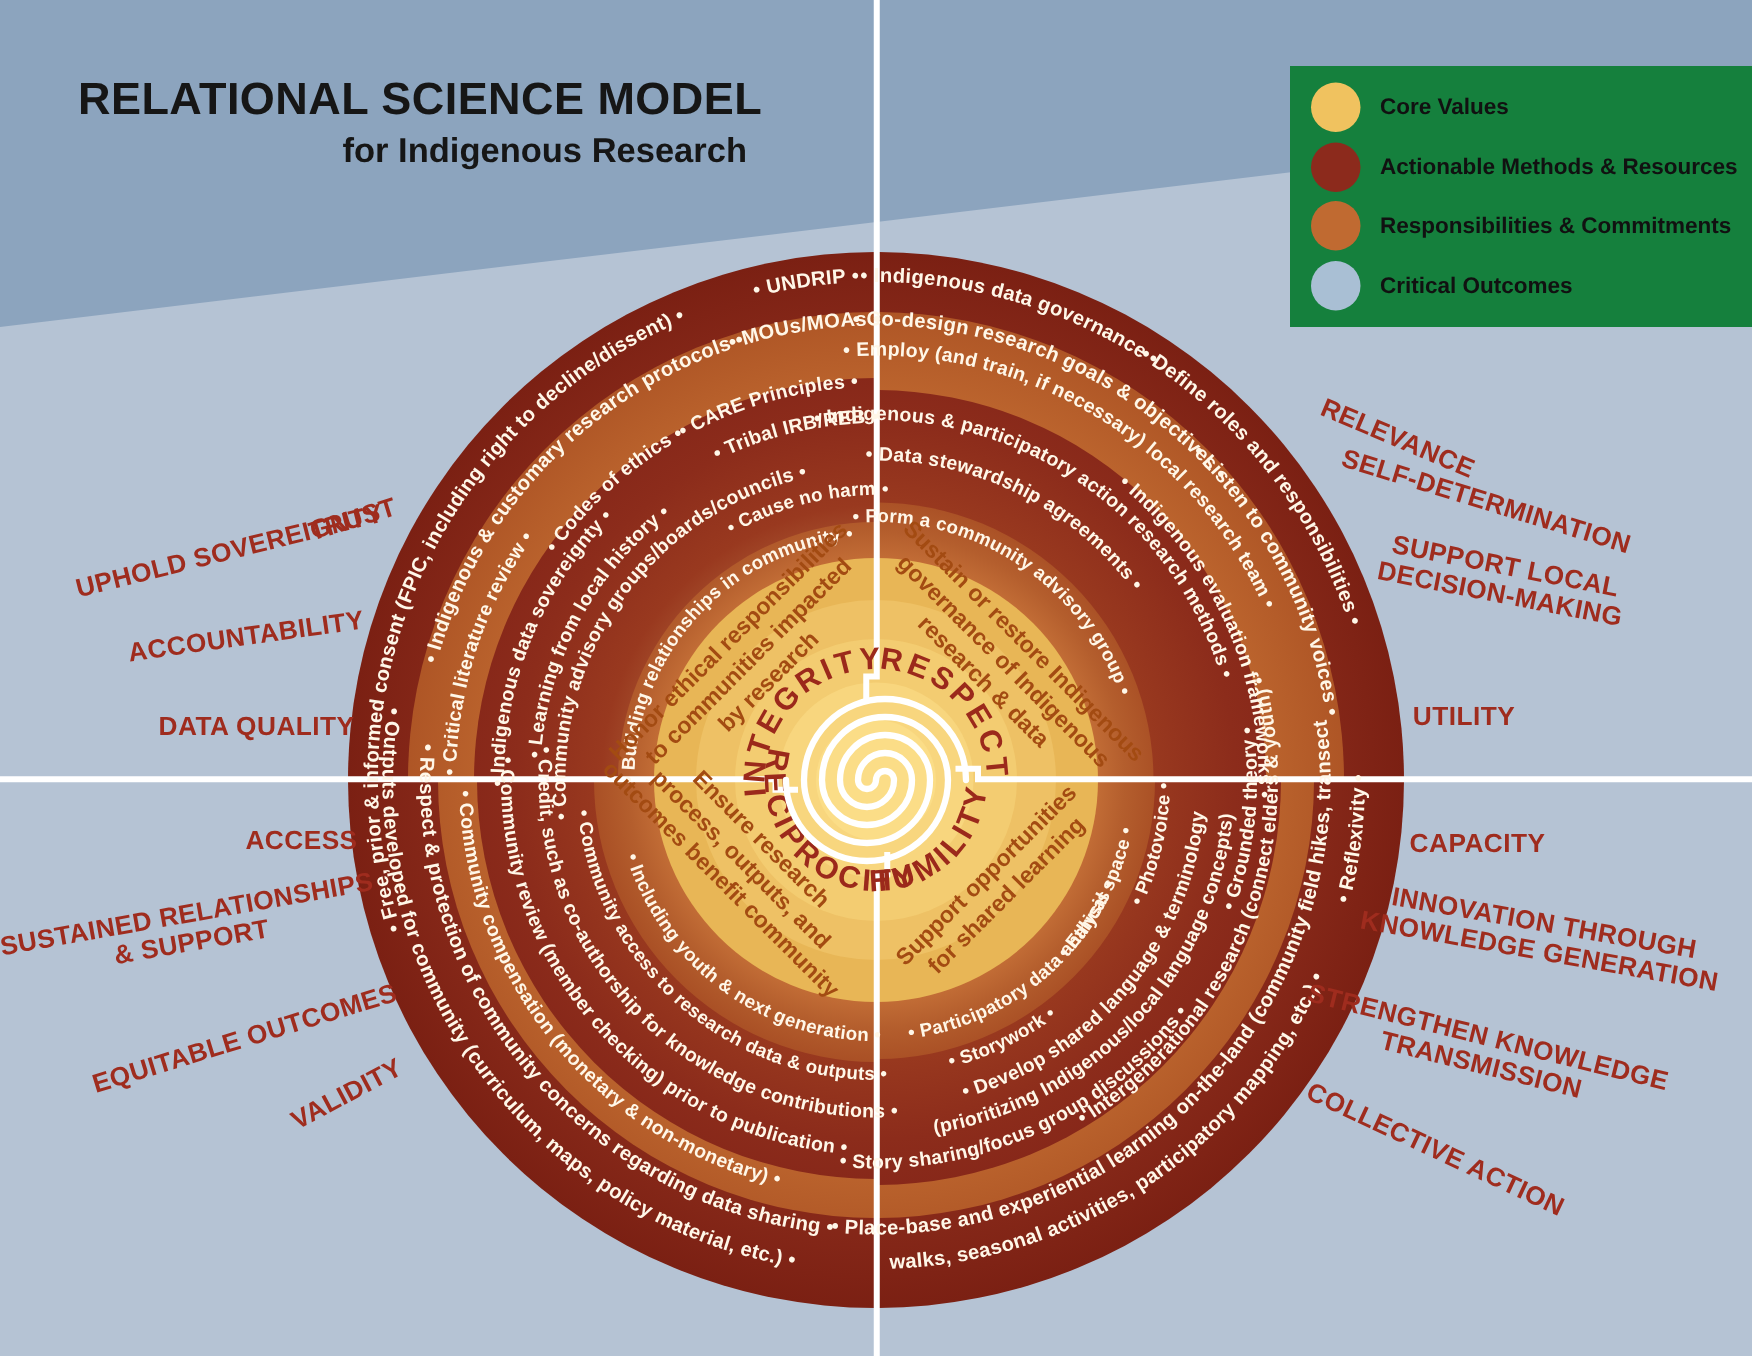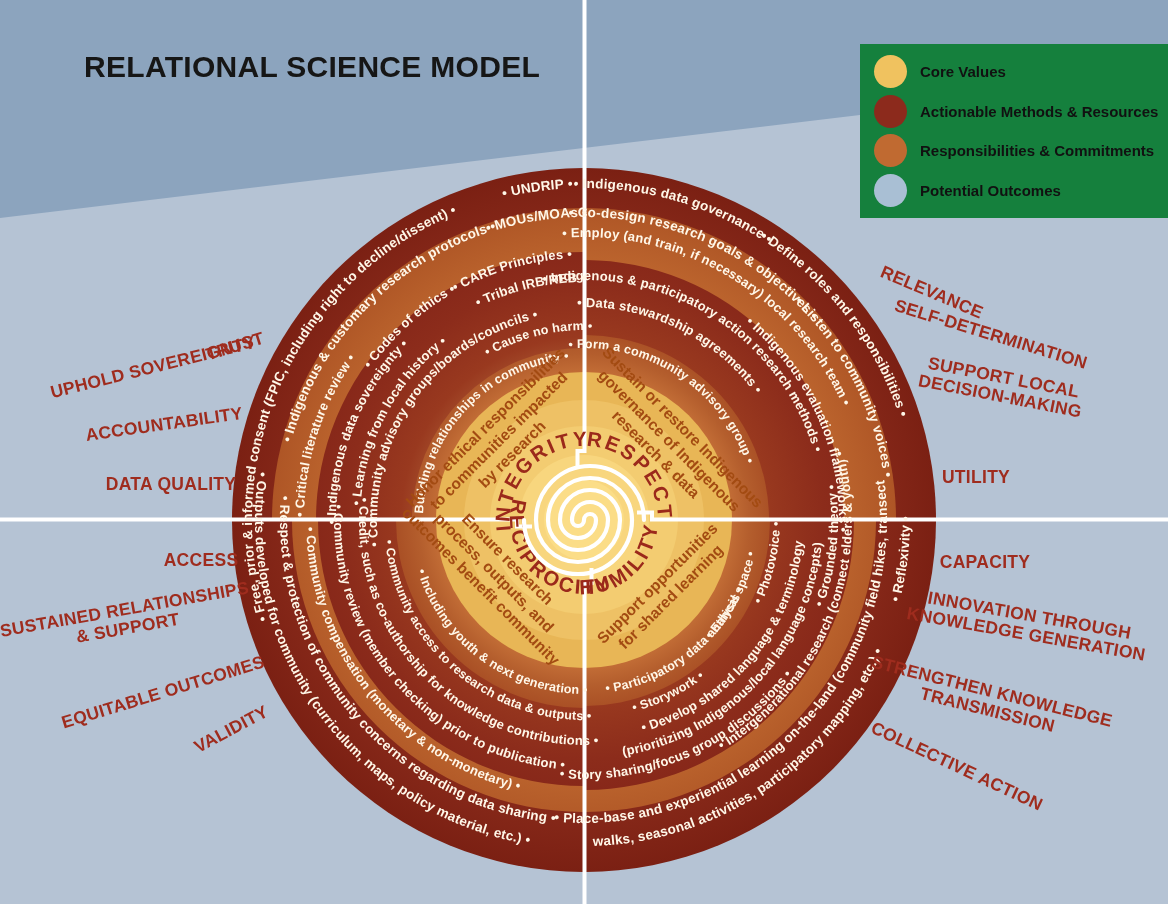--- a/index.html
+++ b/index.html
@@ -1,21 +1,21 @@
 <!DOCTYPE html>
 <html><head>
 <meta charset="utf-8">
 <style>
   html,body{margin:0;padding:0;background:#666;}
   .canvas{position:relative;width:1168px;height:904px;overflow:hidden;
           font-family:"Liberation Sans",sans-serif;background:#B5C3D4;}
   svg{position:absolute;left:0;top:0;}
   svg text{font-family:"Liberation Sans",sans-serif;}
   .title-block{position:absolute;left:52px;top:50px;width:446px;color:#161616;z-index:5;}
-  .title-block .t1{font-size:30px;font-weight:900;letter-spacing:.3px;white-space:nowrap;margin-left:32px;}
+  .title-block .t1{font-size:30px;font-weight:900;letter-spacing:.3px;white-space:nowrap;}
   .title-block .t2{font-size:23px;font-weight:800;text-align:right;margin-top:3px;}
   .legend{position:absolute;left:860px;top:44px;width:318px;height:174px;background:#15803d;
           z-index:5;display:flex;flex-direction:column;justify-content:space-evenly;
           padding:4px 0;box-sizing:border-box;}
   .legend-row{display:flex;align-items:center;gap:13px;padding:0 14px;}
   .sw{width:33px;height:33px;border-radius:50%;flex:0 0 33px;}
   .legend-label{font-size:15px;font-weight:700;color:#111;}
 </style>
 </head>
 <body>
@@ -211,34 +211,35 @@
         <text transform="translate(957 766) rotate(25)" text-anchor="middle" font-size="17.5" font-weight="800" fill="#9F2C1E" letter-spacing="0.3"><tspan x="0" dy="6">COLLECTIVE ACTION</tspan></text>
       </g>
       <g stroke="#FFFFFF" stroke-width="4.2" fill="none" stroke-linecap="round">
         <path d="M584 520 a6 6 0 0 1 12 0 a18 18 0 0 1 -36 0 a30 30 0 0 1 60 0 a42 42 0 0 1 -84 0 a54 54 0 0 1 108 0"></path>
         <path d="M584 520 a6 6 0 0 1 -12 0 a18 18 0 0 1 36 0 a30 30 0 0 1 -60 0 a42 42 0 0 1 84 0 a54 54 0 0 1 -108 0"></path>
       </g>
     </svg>
 
   <div class="title-block">
     <div class="t1">RELATIONAL SCIENCE MODEL</div>
+    <div class="t2">for Indigenous Research</div>
   </div>
 
   <div class="legend">
     <div class="legend-row">
       <span class="sw" id="sw-0" style="background: rgb(240, 194, 95);"></span>
       <span class="legend-label">Core Values</span>
     </div>
     <div class="legend-row">
       <span class="sw" id="sw-2" style="background: rgb(140, 42, 28);"></span>
       <span class="legend-label">Actionable Methods &amp; Resources</span>
     </div>
     <div class="legend-row">
       <span class="sw" id="sw-1" style="background: rgb(192, 106, 49);"></span>
       <span class="legend-label">Responsibilities &amp; Commitments</span>
     </div>
     <div class="legend-row">
       <span class="sw" id="sw-3" style="background: rgb(169, 191, 212);"></span>
-      <span class="legend-label">Potential Outcomes</span>
+      <span class="legend-label">Critical Outcomes</span>
     </div>
   </div>
 
 </div>
 
 </body></html>

